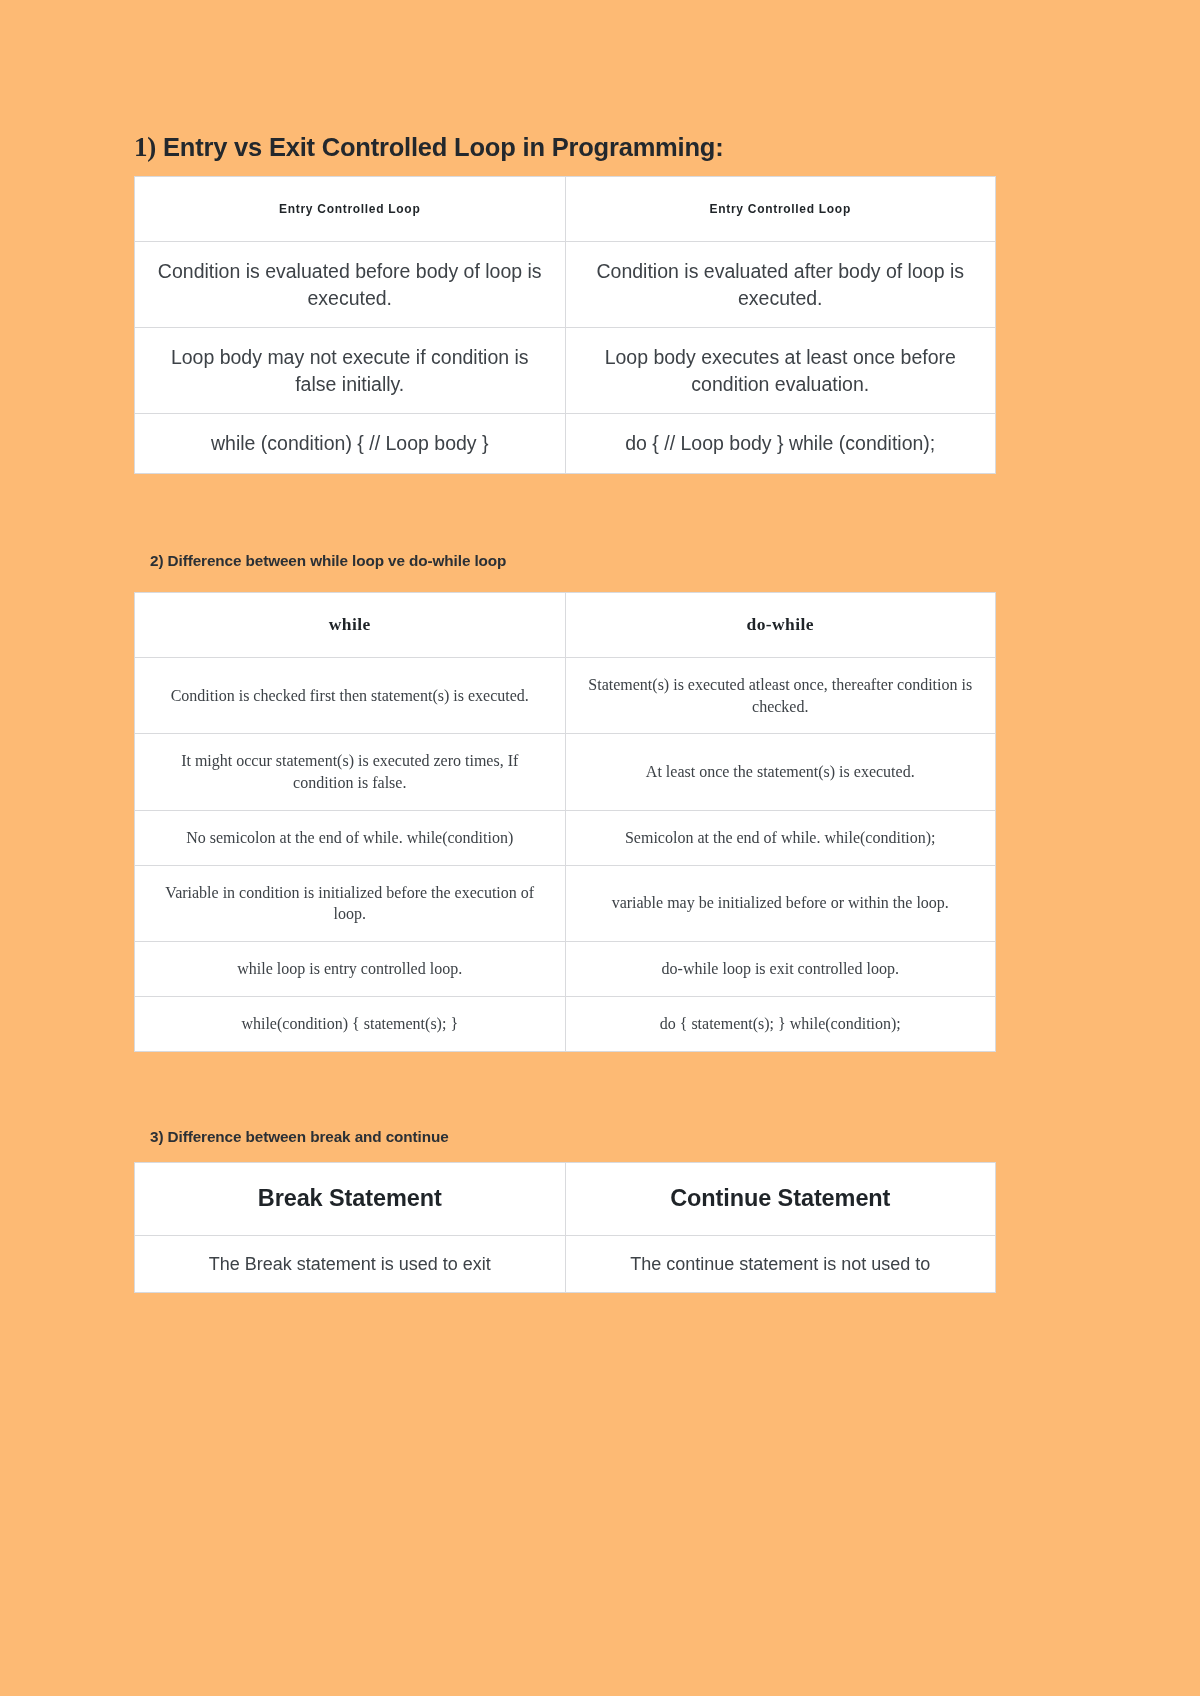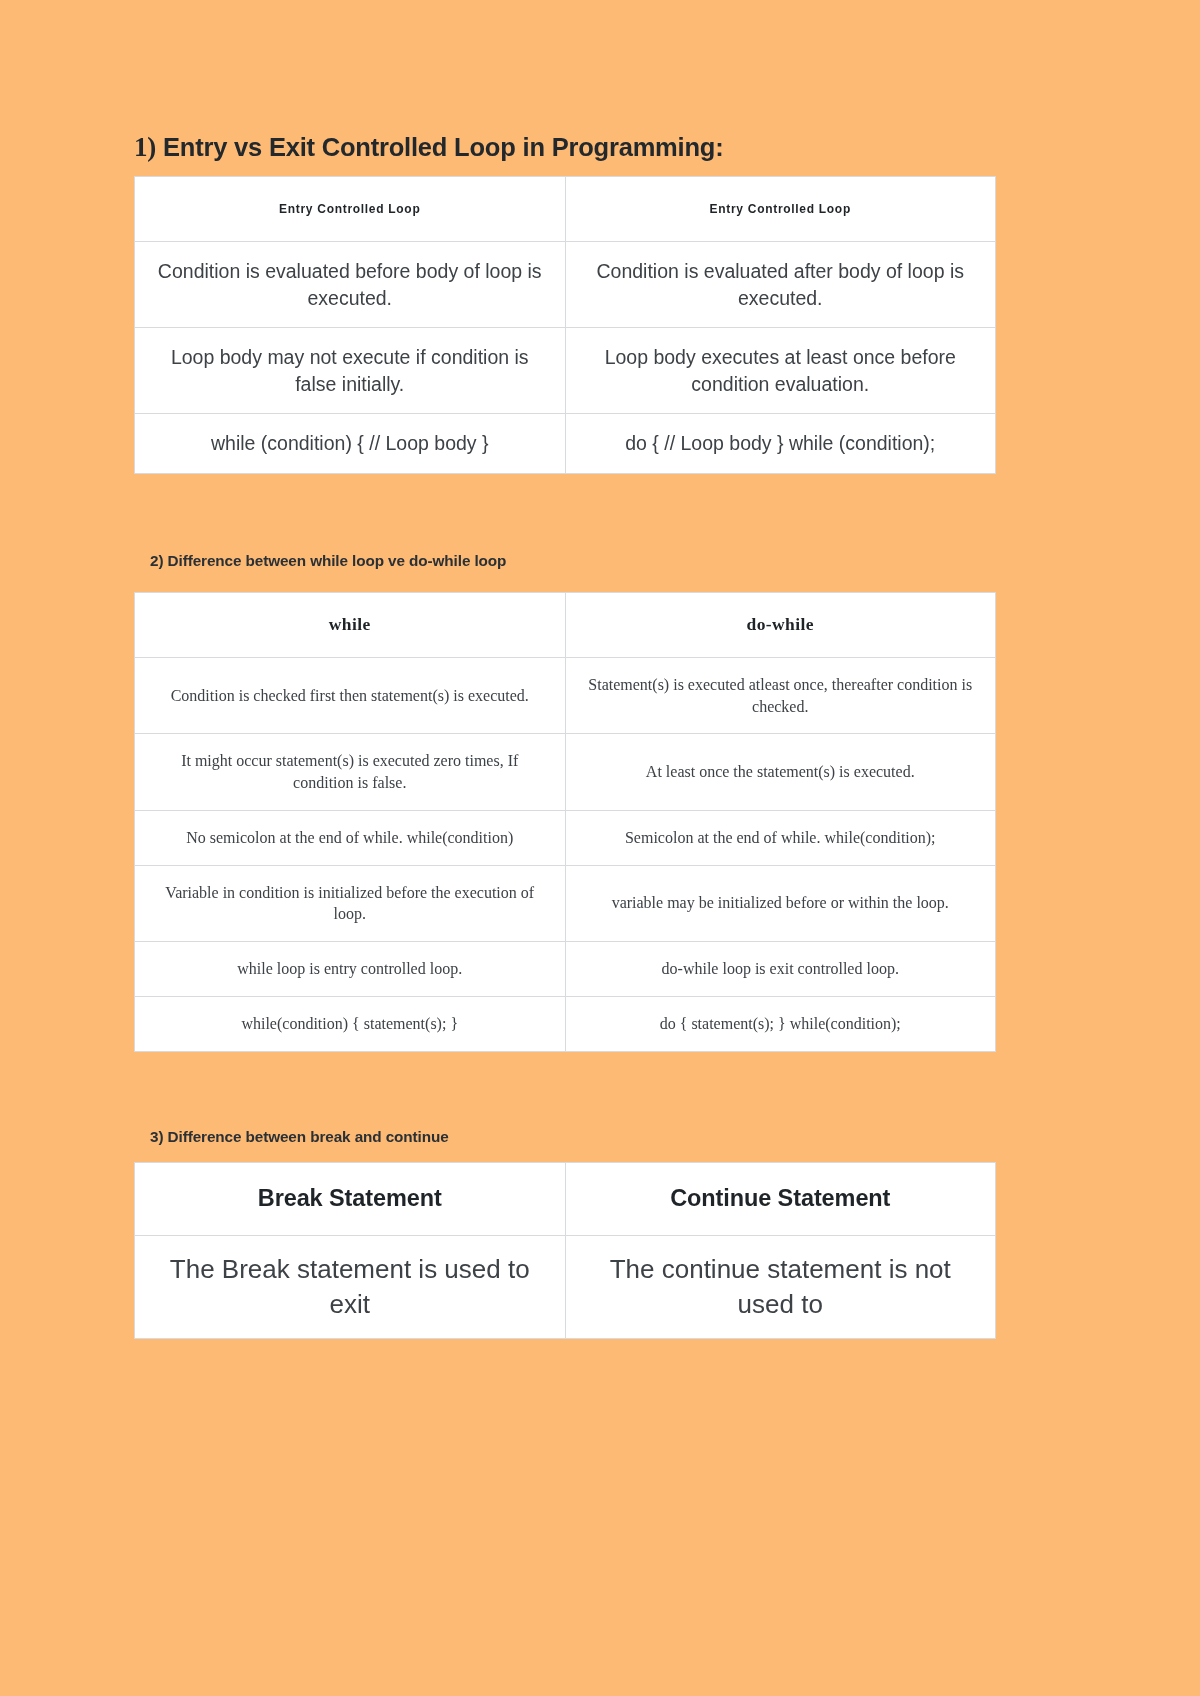--- a/index.html
+++ b/index.html
@@ -112,21 +112,21 @@
 
   
   #table-break-continue { }
   #table-break-continue th {
     font-size: 23.5px;
     letter-spacing: -0.1px;
     height: 60px;
     padding: 6px 14px;
   }
   #table-break-continue td {
-    font-size: 26px;
+    font-size: 18px;
     line-height: 1.36;
     padding: 16px 16px;
   }
 
   .spacer-1 { height: 62px; }
   .spacer-2 { height: 60px; }
 </style>
 </head>
 <body>
 

